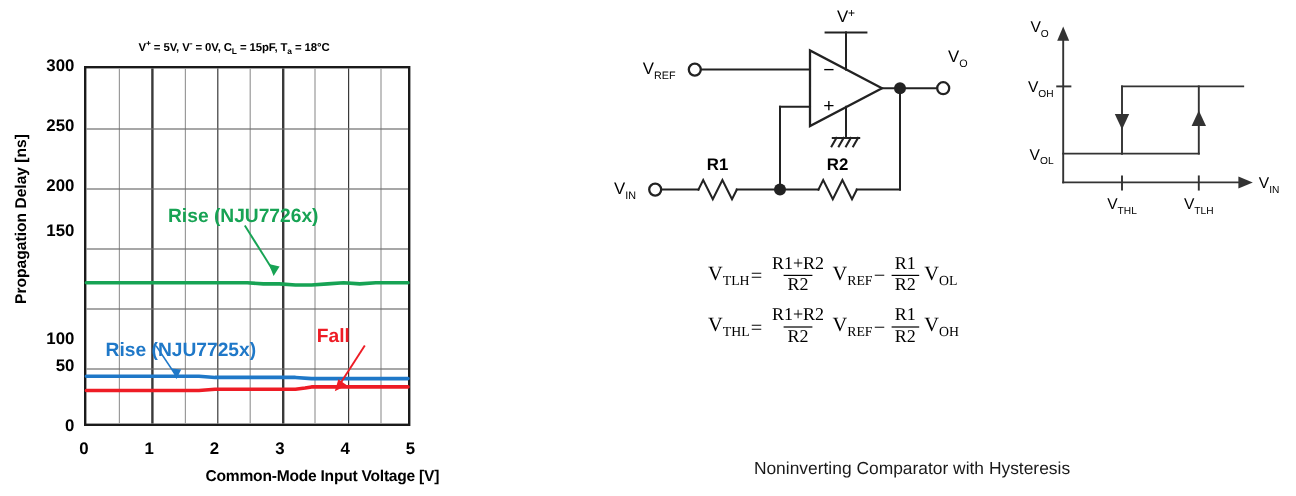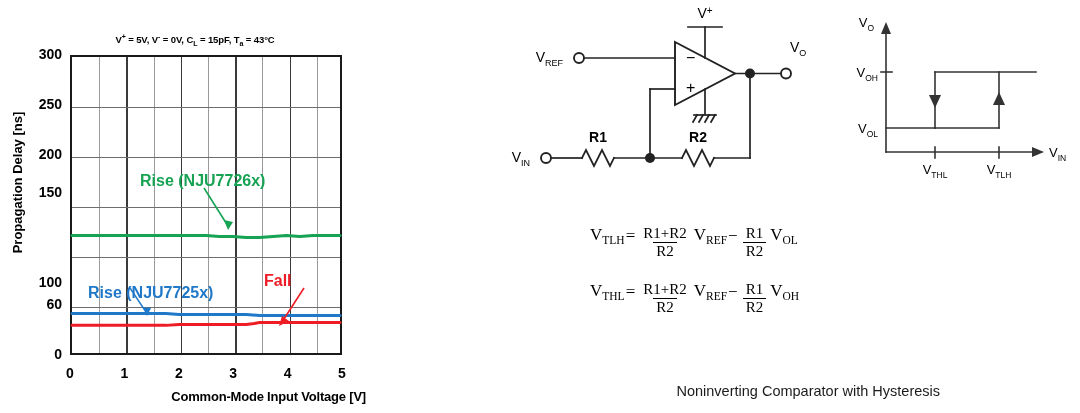--- a/index.html
+++ b/index.html
@@ -40,44 +40,44 @@
   #right-panel{position:absolute;left:400px;top:0;width:680px;height:413px;}
   #circuit{position:absolute;left:90px;top:0px;}
   #hyst{position:absolute;left:440px;top:0px;}
   #formulas{position:absolute;left:190px;top:212px;width:330px;}
 
   .eq-row{display:flex;align-items:center;justify-content:flex-start;
           font-family:"Liberation Serif","DejaVu Serif",serif;font-size:17px;margin-bottom:8px;}
   .eq-lhs{font-size:17px;}
   .eq-lhs sub{font-size:11.5px;}
   .frac{display:inline-flex;flex-direction:column;align-items:center;margin:0 4px;}
-  .frac .num{padding:0 3px;font-size:15px;line-height:17px;margin-top:13px;}
+  .frac .num{padding:0 3px;font-size:15px;line-height:17px;}
   .frac .den{padding:0 3px;font-size:15px;line-height:17px;border-top:1.6px solid #000;}
   .term{font-size:17px;}
   .term sub{font-size:11.5px;}
   .op{font-size:17px;padding:0 1px;}
 
-  .caption{position:absolute;left:180px;top:383px;width:360px;text-align:right;
+  .caption{position:absolute;left:180px;top:383px;width:360px;text-align:center;
     font-size:14.5px;color:#1a1a1a;}
 </style>
 </head>
 <body>
 
 <div id="chart-panel">
 
 
   <div class="chart-subtitle">
-    <span>V</span><sup>+</sup><span> = 5V, </span><span>V</span><sup>-</sup><span> = 0V, </span><span>C</span><sub>L</sub><span> = 15pF, </span><span>T</span><sub>a</sub><span> = 43°C</span>
+    <span>V</span><sup>+</sup><span> = 5V, </span><span>V</span><sup>-</sup><span> = 0V, </span><span>C</span><sub>L</sub><span> = 15pF, </span><span>T</span><sub>a</sub><span> = 18°C</span>
   </div>
 
   <div class="ytitle">Propagation Delay [ns]</div>
 
   <div id="y-ticks">
       <div class="ylab" style="left: 6px; top: 346px;">0</div>
-      <div class="ylab" style="left: 6px; top: 296px;">60</div>
+      <div class="ylab" style="left: 6px; top: 296px;">50</div>
       <div class="ylab" style="left: 6px; top: 246px; margin-top: 28px;">100</div>
       <div class="ylab" style="left: 6px; top: 184px;">150</div>
       <div class="ylab" style="left: 6px; top: 146px;">200</div>
       <div class="ylab" style="left: 6px; top: 96px;">250</div>
       <div class="ylab" style="left: 6px; top: 46px;">300</div>
     </div>
   <div id="x-ticks">
       <div class="xlab" style="left: 55px; top: 365px;">0</div>
       <div class="xlab" style="left: 109.4px; top: 365px;">1</div>
       <div class="xlab" style="left: 163.8px; top: 365px;">2</div>

